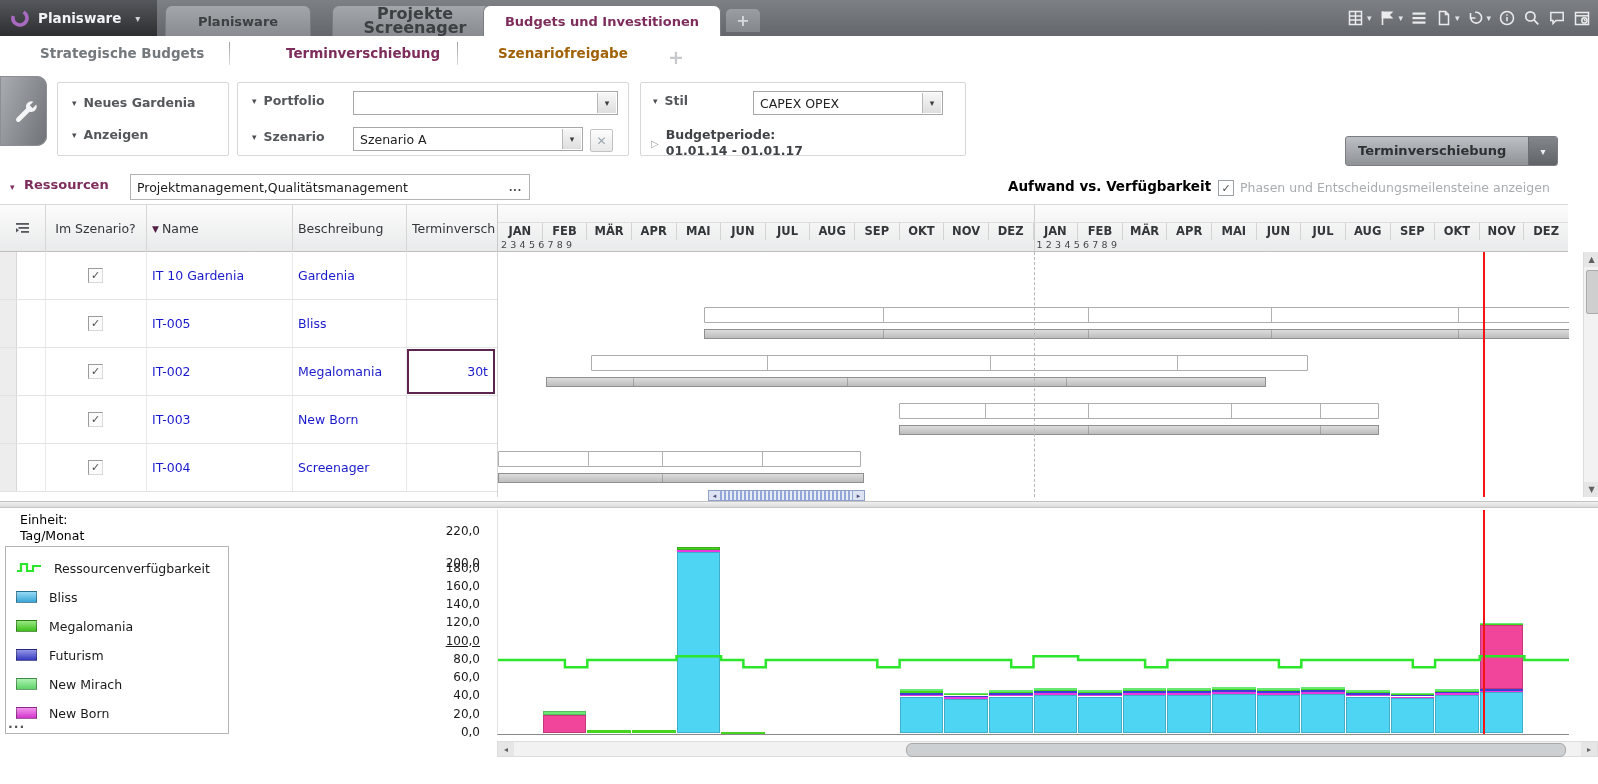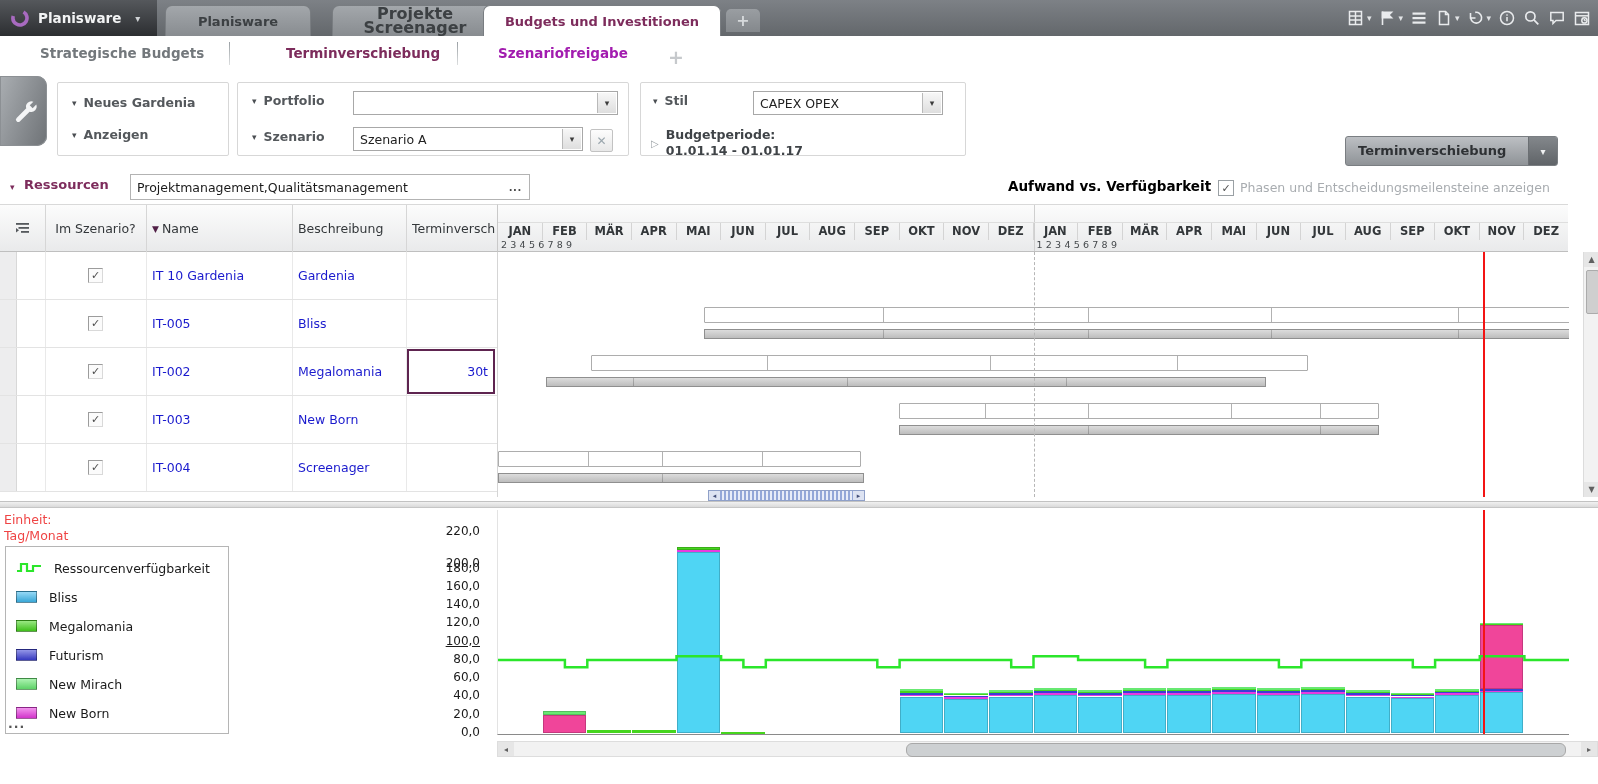--- a/index.html
+++ b/index.html
@@ -25,21 +25,21 @@
   .tb-icons{position:absolute;right:6px;top:0;height:36px;display:flex;align-items:center;gap:5px}
   .tbi{display:flex;align-items:center;gap:2px;padding:2px 1px;cursor:pointer}
   .tbi svg{display:block}
   .tbi-caret{color:#e2e4e6;font-size:9px}
 
   
   .subtab-bar{position:absolute;left:0;top:36px;width:1598px;height:34px;background:#fff}
   .subtab{position:absolute;top:9px;font-weight:bold;font-size:13.5px;cursor:pointer}
   .st1{left:40px;color:#73787c}
   .st2{left:286px;color:#7d2c5c}
-  .st3{left:498px;color:#a21caf}
+  .st3{left:498px;color:#a16207}
   .subtab-sep{position:absolute;top:6px;width:1px;height:23px;background:linear-gradient(#9aa0a4,#dcdedf)}
   .sp1{left:229px}.sp2{left:457px}
   .subtab-add{position:absolute;left:668px;top:10px;color:#c6c9cc;font-size:19px;font-weight:bold;cursor:pointer}
 
   
   .tool-block{position:absolute;left:0;top:76px;width:47px;height:70px;border-radius:0 10px 10px 0;
               background:linear-gradient(110deg,#aaaeb2,#6e7276);display:flex;align-items:center;justify-content:center;
               box-shadow:inset 0 0 0 1px #8c9094}
   .grp{position:absolute;top:82px;height:74px;border:1px solid #d7d7d7;border-radius:2px;box-sizing:border-box;background:#fff}
   .g1{left:57px;width:172px}
@@ -119,21 +119,21 @@
   .vsb .ar{position:absolute;left:0;width:15px;height:15px;display:flex;align-items:center;justify-content:center;
            font-size:8px;color:#606060;background:#e6e6e6;cursor:pointer}
   .vsb .thumb{position:absolute;left:2px;top:18px;width:11px;height:42px;background:#cfcfcf;border:1px solid #ababab;border-radius:2px;cursor:grab}
   .splitter{position:absolute;left:0;top:501px;width:1598px;height:7px;background:linear-gradient(#f1f1f1,#dadada);
             border-top:1px solid #c2c2c2;border-bottom:1px solid #c6c6c6;box-sizing:border-box;cursor:row-resize}
   .hsb{position:absolute;left:497px;top:741px;width:1101px;height:16px;background:#f2f2f2;border:1px solid #ddd;box-sizing:border-box}
   .hsb .ar{position:absolute;top:0;width:16px;height:14px;display:flex;align-items:center;justify-content:center;font-size:8px;color:#606060;background:#e6e6e6;cursor:pointer}
   .hsb .thumb{position:absolute;left:408px;top:1px;width:658px;height:12px;background:#cdd0d2;border:1px solid #a8a8a8;border-radius:6px;cursor:grab}
 
   
-  .unit-lbl{position:absolute;left:4px;color:#ef4444;font-size:12.5px}
+  .unit-lbl{position:absolute;left:20px;color:#000000;font-size:12.5px}
   .legend-box{position:absolute;left:5px;top:546px;width:222px;height:186px;border:1px solid #b5b5b5;background:#fff}
   .legend-item{position:absolute;left:10px;height:22px;display:flex;align-items:center;gap:12px;cursor:pointer}
   .lswatch{width:21px;height:12px;border:1px solid rgba(0,0,0,0.35);box-sizing:border-box}
   .llabel{font-size:12.5px;color:#1a1a1a;white-space:nowrap}
   .legend-more{position:absolute;left:8px;top:716px;color:#555;font-weight:bold;letter-spacing:1px}
   #y-axis{position:absolute;left:408px;top:510px;width:80px;height:235px}
   .ytick{position:absolute;right:8px;width:70px;text-align:right;font-size:12px;color:#1a1a1a}
   #chart-canvas{position:absolute;left:497px;top:510px;width:1071px;height:224px;overflow:hidden;border-bottom:1px solid #8a8a8a;border-left:1px solid #e3e3e3}
   .cbar{position:absolute}
 </style>

